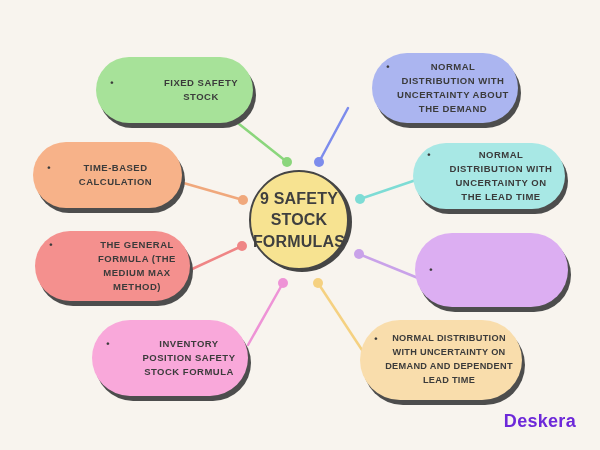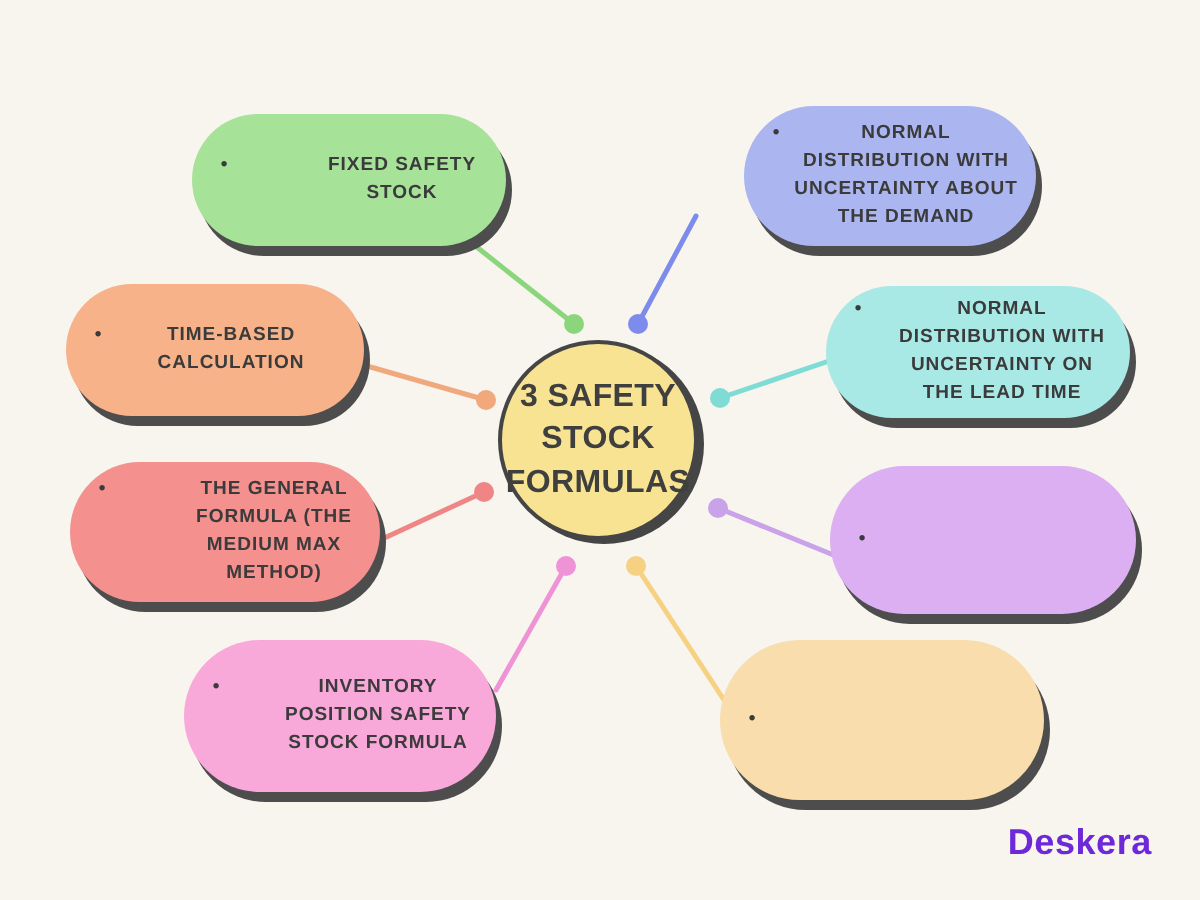--- a/index.html
+++ b/index.html
@@ -135,22 +135,25 @@
 
   <div class="pill p7" style="background-color: rgb(220, 174, 242);">
     <div class="pill-inner">
       <span class="bullet">•</span>
     </div>
   </div>
 
   <div class="pill p8" style="background-color: rgb(249, 221, 172);">
     <div class="pill-inner">
       <span class="bullet">•</span>
+      <div class="label-wrap">
+        <span class="label">NORMAL DISTRIBUTION WITH UNCERTAINTY ON DEMAND AND DEPENDENT LEAD TIME</span>
+      </div>
     </div>
   </div>
 
   <div class="center-circle" style="background-color: rgb(247, 227, 145);">
-    <span class="center-label">3 SAFETY STOCK FORMULAS</span>
+    <span class="center-label">9 SAFETY STOCK FORMULAS</span>
   </div>
 
   <div class="logo">Deskera</div>
 
 </div>
 
 </body></html>

